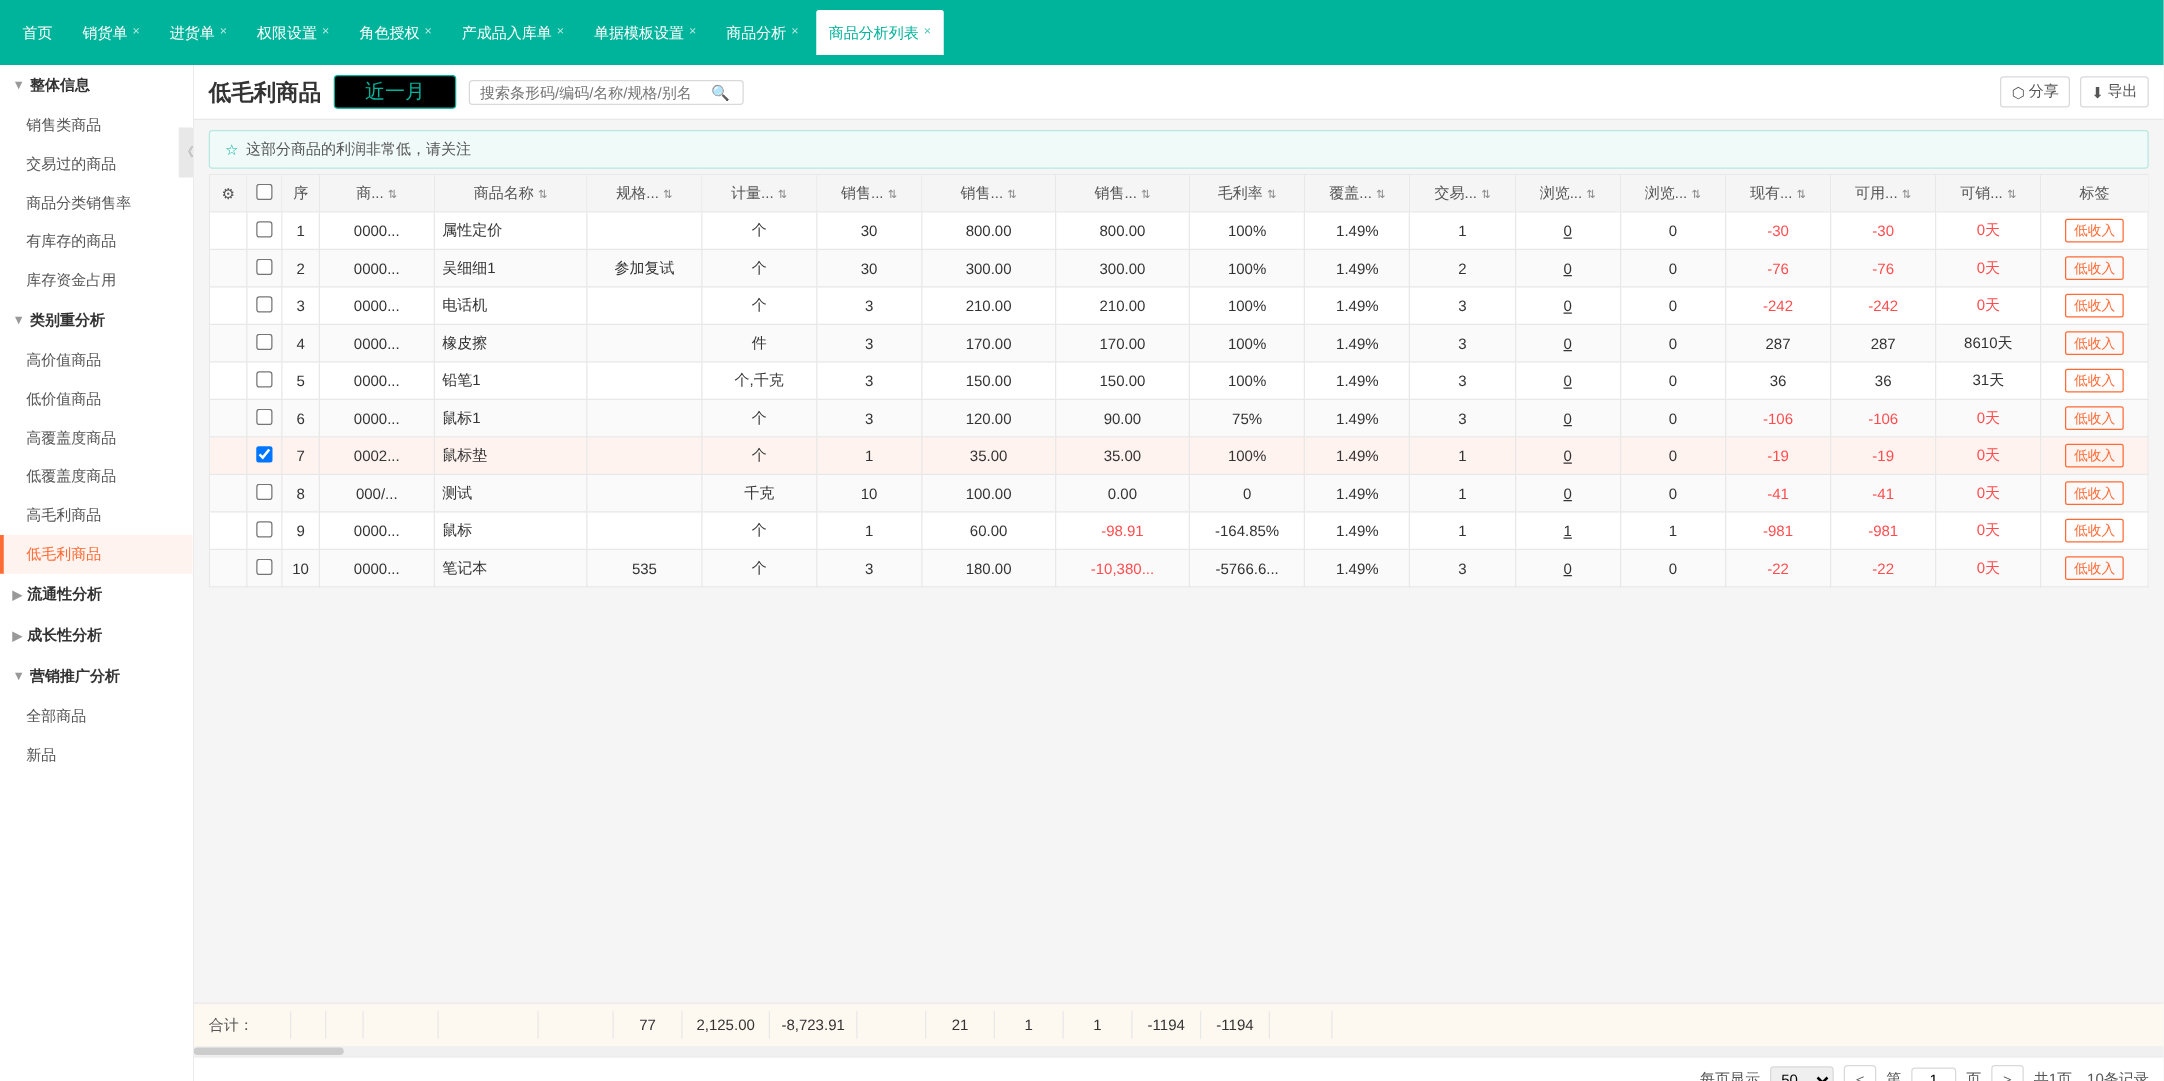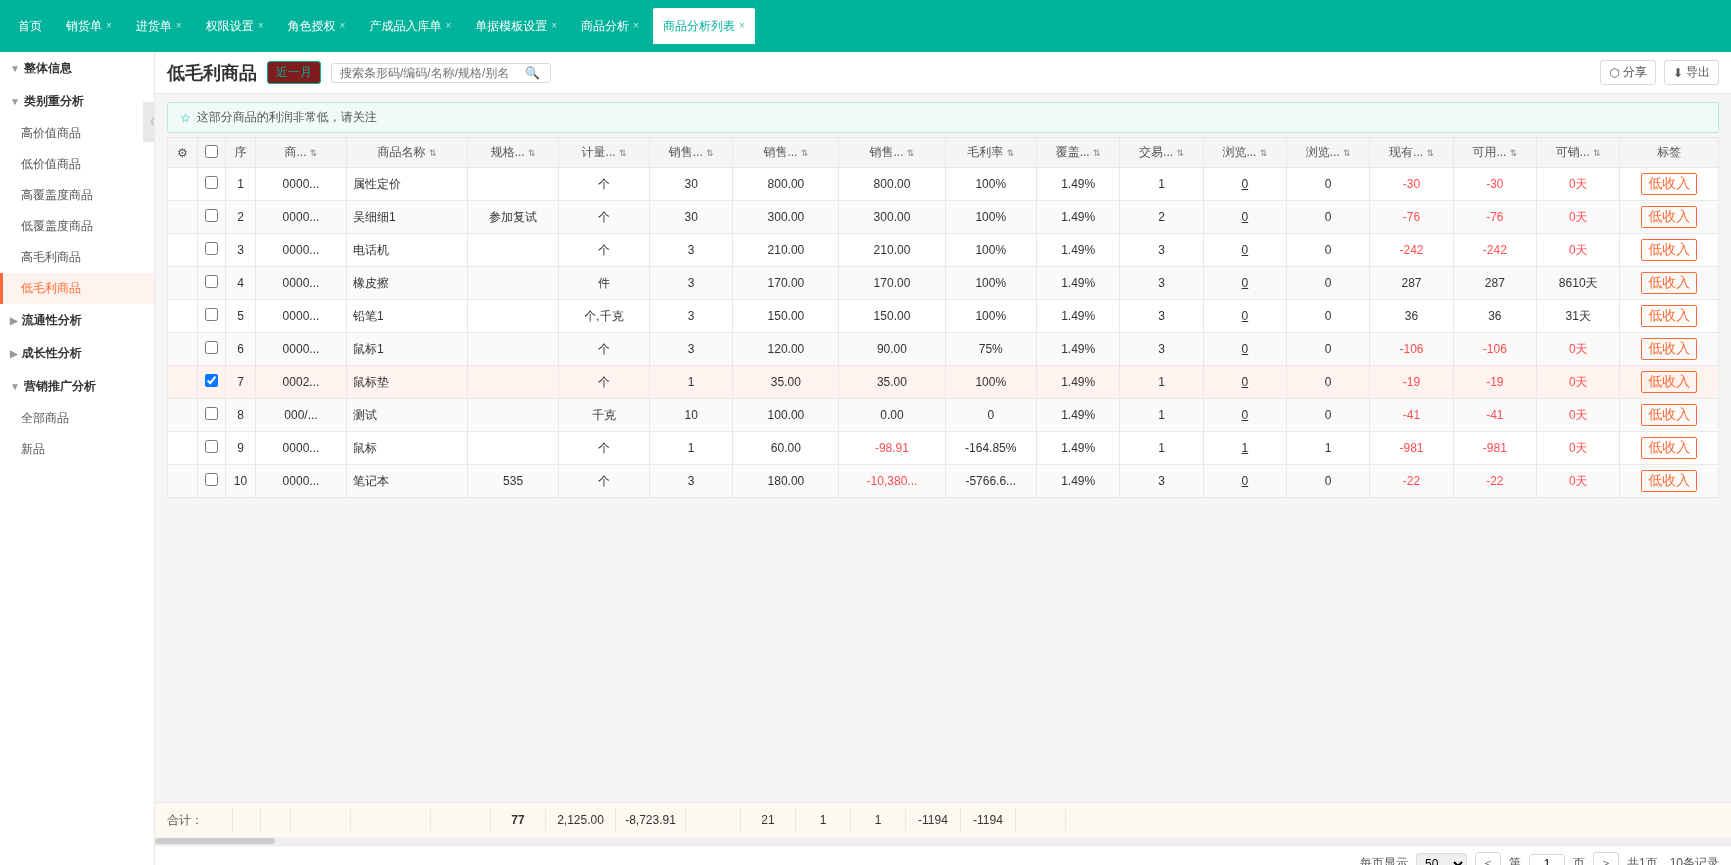--- a/index.html
+++ b/index.html
@@ -53,22 +53,22 @@
     .content-area { flex: 1; display: flex; flex-direction: column; overflow: hidden; }
 
     
     .page-header {
       display: flex; align-items: center; padding: 8px 12px;
       background: #fff; border-bottom: 1px solid #e8e8e8; gap: 10px;
       flex-shrink: 0;
     }
     .page-title { font-size: 18px; font-weight: bold; color: #333; }
     .filter-btn {
-      background: #7f1d1d; border: 1px solid #00b39b; color: #00b39b;
-      padding: 2px 8px; border-radius: 3px; cursor: pointer; font-size: 12px;
+      background: #000000; border: 1px solid #00b39b; color: #00b39b;
+      padding: 2px 24px; border-radius: 3px; cursor: pointer; font-size: 16px;
     }
     .search-box {
       display: flex; align-items: center; border: 1px solid #d9d9d9;
       border-radius: 3px; padding: 2px 8px; gap: 5px; background: #fff;
       flex: 0 0 220px;
     }
     .search-box input {
       border: none; outline: none; font-size: 12px; color: #999; width: 180px;
     }
     .search-icon { color: #00b39b; cursor: pointer; }
@@ -99,21 +99,21 @@
     }
     .data-table td {
       border: 1px solid #e8e8e8; padding: 5px 4px;
       text-align: center; color: #333; white-space: nowrap;
     }
     .data-table tr.selected td { background: #fff3ef; }
     .data-table tr:nth-child(even) td { background: #fafafa; }
     .data-table tr.selected td, .data-table tr.selected:nth-child(even) td { background: #fff3ef; }
     .tag {
       display: inline-block; padding: 1px 6px; border-radius: 2px;
-      font-size: 14px; border: 1px solid #ff6b35; color: #ff6b35;
+      font-size: 11px; border: 1px solid #ff6b35; color: #ff6b35;
     }
     .link-underline { text-decoration: underline; cursor: pointer; color: #333; }
     .col-settings { width: 30px; }
     .col-checkbox { width: 28px; }
     .col-no { width: 30px; }
 
     
     .table-footer {
       background: #fef9f0; border-top: 1px solid #e8e8e8;
       padding: 6px 12px; display: flex; align-items: center;
@@ -198,20 +198,27 @@
     </div>
   </nav>
 
   <div class="main-container">
 
     <div class="sidebar" style="position:relative;">
 
       <div class="sidebar-section-header">
         <span class="arrow">▼</span>
         <span>整体信息</span>
+      </div>
+      <div>
+        <div class="sidebar-item"><span>销售类商品</span></div>
+        <div class="sidebar-item"><span>交易过的商品</span></div>
+        <div class="sidebar-item"><span>商品分类销售率</span></div>
+        <div class="sidebar-item"><span>有库存的商品</span></div>
+        <div class="sidebar-item"><span>库存资金占用</span></div>
       </div>
 
       <div class="sidebar-section-header">
         <span class="arrow">▼</span>
         <span>类别重分析</span>
       </div>
       <div>
         <div class="sidebar-item"><span>高价值商品</span></div>
         <div class="sidebar-item"><span>低价值商品</span></div>
         <div class="sidebar-item"><span>高覆盖度商品</span></div>
@@ -510,21 +517,21 @@
 
       <div class="table-footer">
         <span class="footer-label">合计：</span>
         <div class="footer-cells">
           <div class="footer-cell" style="min-width:30px;"></div>
           <div class="footer-cell" style="min-width:28px;"></div>
           <div class="footer-cell" style="min-width:30px;"></div>
           <div class="footer-cell" style="min-width:60px;"></div>
           <div class="footer-cell" style="min-width:80px;"></div>
           <div class="footer-cell" style="min-width:60px;"></div>
-          <div class="footer-cell" style="min-width:55px;font-weight:bold;">77</div>
+          <div class="footer-cell" style="min-width:55px;">77</div>
           <div class="footer-cell" style="min-width:70px;">2,125.00</div>
           <div class="footer-cell" style="min-width:70px;">-8,723.91</div>
           <div class="footer-cell" style="min-width:55px;"></div>
           <div class="footer-cell" style="min-width:55px;">21</div>
           <div class="footer-cell" style="min-width:55px;">1</div>
           <div class="footer-cell" style="min-width:55px;">1</div>
           <div class="footer-cell" style="min-width:55px;">-1194</div>
           <div class="footer-cell" style="min-width:55px;">-1194</div>
           <div class="footer-cell" style="min-width:50px;"></div>
         </div>

